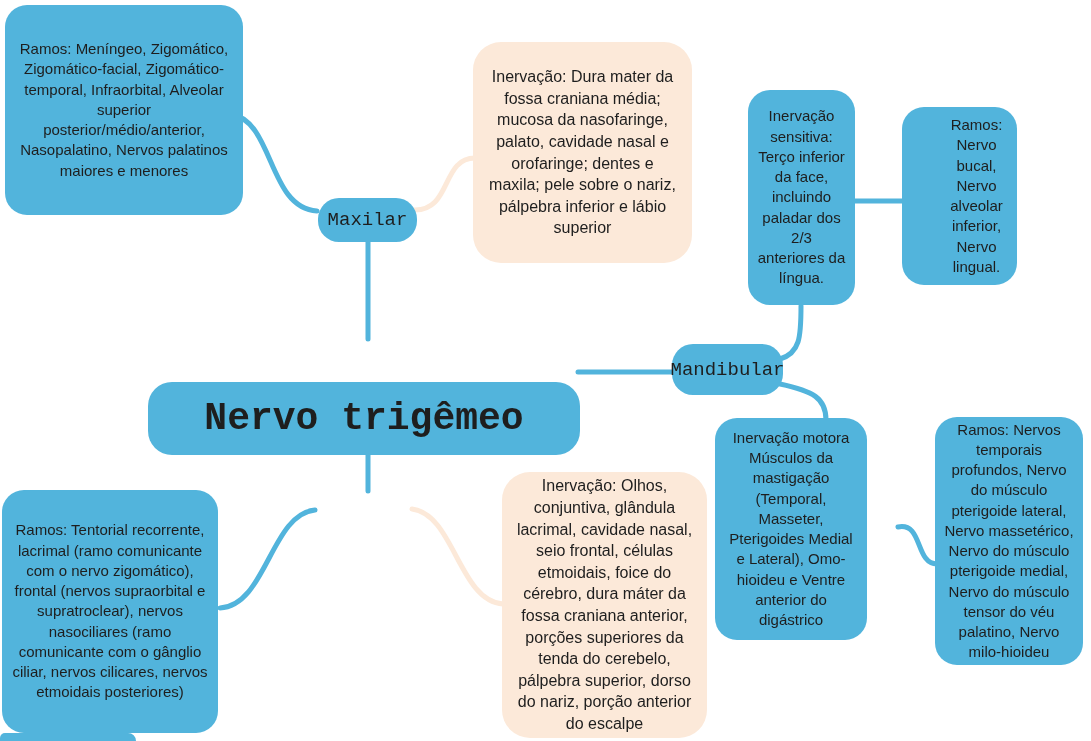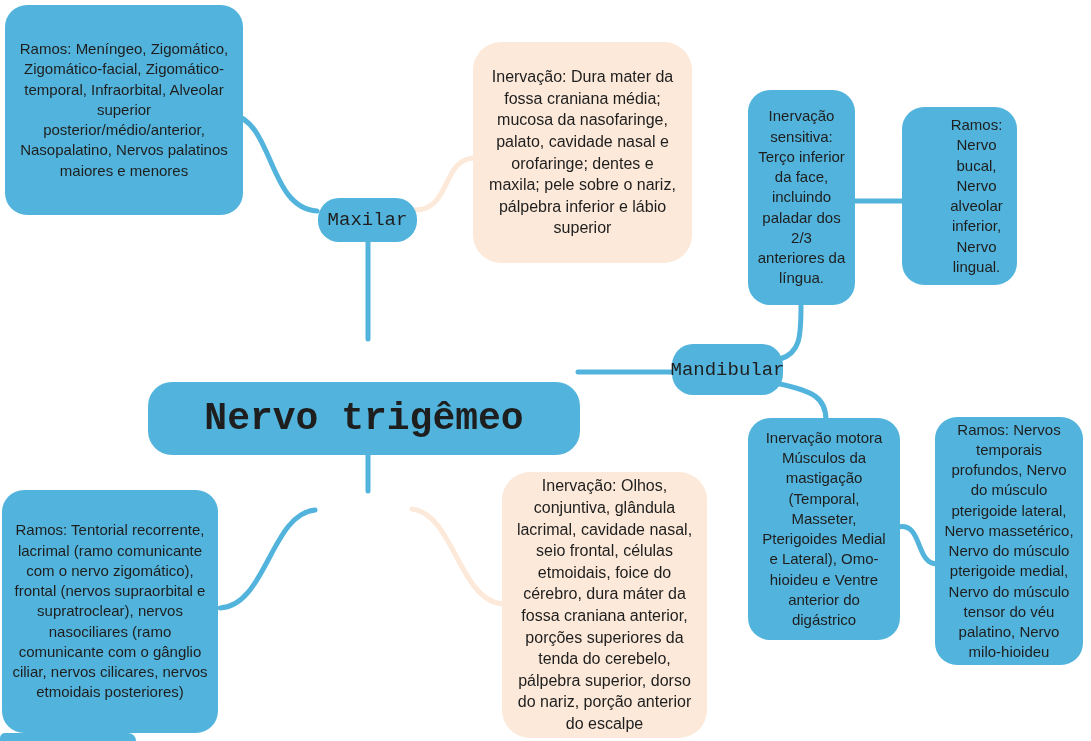--- a/index.html
+++ b/index.html
@@ -58,21 +58,21 @@
     border-radius: 24px;
   }
   
   #box-maxilar-ramos              { left: 5px;   top: 5px;   width: 238px; height: 210px; }
   #node-maxilar                   { left: 318px; top: 198px; width: 99px;  height: 44px; }
   #box-maxilar-inervacao          { left: 473px; top: 42px;  width: 219px; height: 221px; }
   #box-mand-inervacao-sensitiva   { left: 748px; top: 90px;  width: 107px; height: 215px; }
   #box-mand-ramos                 { left: 902px; top: 107px; width: 115px; height: 178px; padding-left: 43px; }
   #node-central                   { left: 148px; top: 337px; width: 432px; height: 73px; margin-top: 45px; }
   #node-mandibular                { left: 672px; top: 344px; width: 111px; height: 51px; }
-  #box-mand-inervacao-motora      { left: 748px; top: 418px; width: 152px; height: 222px; }
+  #box-mand-inervacao-motora      { left: 715px; top: 418px; width: 152px; height: 222px; }
   #box-mand-ramos-detalhados      { left: 935px; top: 417px; width: 148px; height: 248px; }
   #node-oftalmico                 { left: 313px; top: 490px; width: 100px; height: 38px; }
   #box-oftalmico-ramos            { left: 2px;   top: 490px; width: 216px; height: 243px; }
   #box-oftalmico-inervacao        { left: 502px; top: 472px; width: 205px; height: 266px; }
   #cutoff-box {
     position: absolute;
     left: 0px; top: 733px; width: 136px; height: 8px;
     background: var(--blue, #52b4dc);
     border-radius: 5px 8px 0 0;
   }

